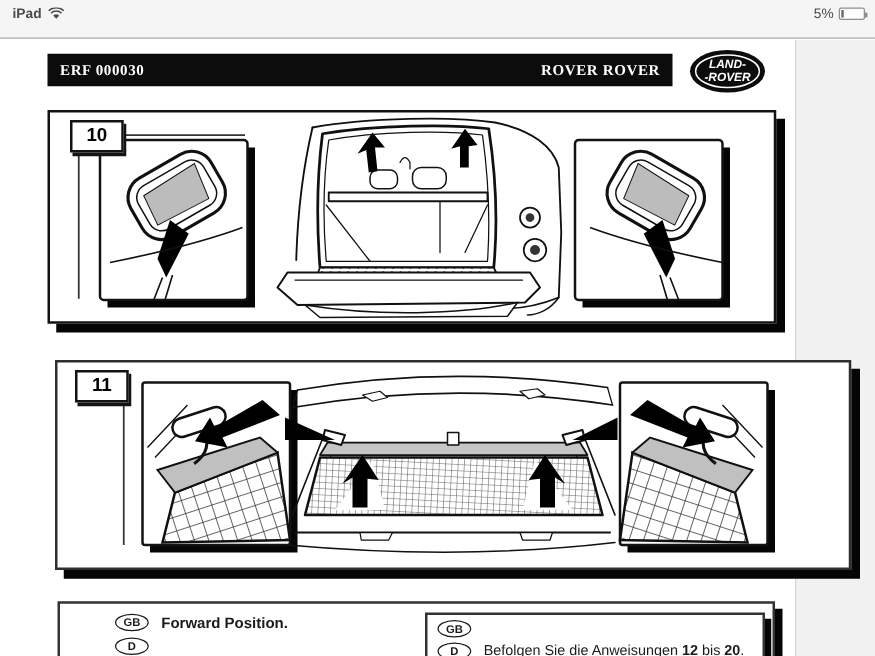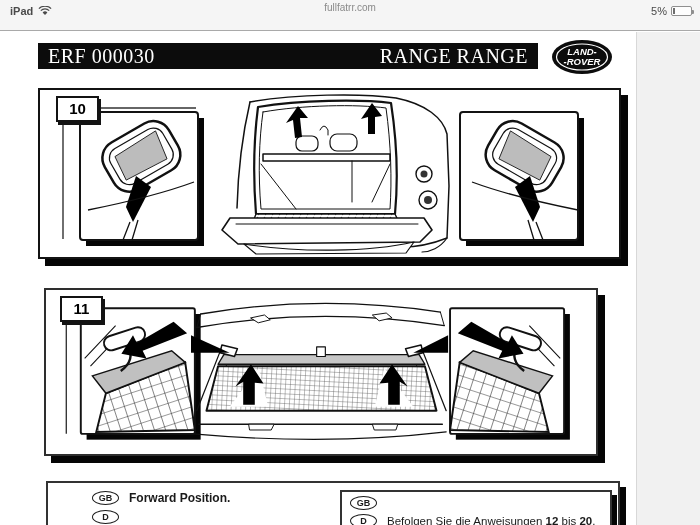--- a/index.html
+++ b/index.html
@@ -20,28 +20,28 @@
   .battery { width:21px; height:10px; border:1px solid #8f8f8f; border-radius:2px; position:relative; background:#fdfdfd; }
   .battery::after { content:""; position:absolute; right:-3px; top:2.5px; width:2px; height:4px; background:#8f8f8f; border-radius:0 1px 1px 0; }
   .battery-fill { position:absolute; left:1px; top:1px; width:2px; height:6px; background:#6d6d6d; }
 
   
   .page { position:absolute; left:0; top:32px; width:700px; height:493px; background:#ffffff; }
   .side-strip { position:absolute; right:0; top:0; width:64px; height:493px; background:#f1f1f1; border-left:1px solid #d8d8d8; }
 
   
   .header-bar { position:absolute; left:38px; top:11px; width:500px; height:26px; background:#0c0c0c;
-    color:#fff; font-family:"Liberation Serif", serif; font-weight:normal; font-size:20px;
+    color:#fff; font-family:"Liberation Serif", serif; font-weight:bold; font-size:12px;
     display:flex; justify-content:space-between; align-items:center; padding:0 10px; letter-spacing:0.5px; }
   .logo { position:absolute; left:551px; top:7px; width:62px; height:36px; }
 
   
   .panel { position:absolute; background:#fff; border:2px solid #131313; box-shadow:7px 7px 0 #050505; }
   .panel-10 { left:38px; top:56px; width:583px; height:171px;padding-left:11px; }
-  .panel-11 { left:44px; top:256px; width:554px; height:168px; border-color:#2e2e2e; }
+  .panel-11 { left:44px; top:256px; width:637px; height:168px; border-color:#2e2e2e; }
   .fig-num { position:absolute; left:16px; top:6px; width:43px; height:26px; background:#fff;
     border:2px solid #131313; box-shadow:2px 3px 0 #131313; text-align:center;
     font-weight:bold; font-size:15px; line-height:22px; z-index:3; }
   .panel svg.art { position:absolute; left:0; top:0; width:100%; height:100%; }
 
   
   .footer-box { position:absolute; left:46px; top:449px; width:574px; height:58px; background:#fff;
     border:2px solid #333; box-shadow:6px 6px 0 #050505; }
   .footer-left { position:absolute; left:44px; top:8px; display:flex; flex-direction:column; gap:5px; }
   .footer-row { display:flex; align-items:center; font-size:12px; color:#1a1a1a; white-space:pre;text-align:center; }
@@ -61,36 +61,35 @@
   <div class="status-bar">
     <div class="sb-left">
       <span>iPad</span>
       <svg width="14" height="10" viewBox="0 0 14 10">
         <path d="M7 9 L4.6 6.4 A3.6 3.6 0 0 1 9.4 6.4 Z" fill="#4a4a4a"></path>
         <path d="M2.8 4.6 A6 6 0 0 1 11.2 4.6" fill="none" stroke="#4a4a4a" stroke-width="1.2"></path>
         <path d="M0.9 2.6 A8.8 8.8 0 0 1 13.1 2.6" fill="none" stroke="#4a4a4a" stroke-width="1.2"></path>
       </svg>
     </div>
     <div class="sb-center">
-      <div class="sb-site">fullfatrr.com</div>
     </div>
     <div class="sb-right">
       <span>5%</span>
       <span class="battery">
           <span class="battery-fill"></span>
         </span>
     </div>
   </div>
 
   <div class="page">
     <div class="side-strip"></div>
 
     <div class="header-bar">
       <span>ERF 000030</span>
-      <span>RANGE RANGE</span>
+      <span>ROVER ROVER</span>
     </div>
     <svg class="logo" viewBox="0 0 62 36">
       <ellipse cx="31" cy="18" rx="30" ry="17" fill="#0c0c0c"></ellipse>
       <ellipse cx="31" cy="18" rx="25.5" ry="13" fill="none" stroke="#fff" stroke-width="1.2"></ellipse>
       <text x="31" y="15.5" text-anchor="middle" font-family="Liberation Sans, sans-serif" font-style="italic" font-weight="bold" font-size="9.5" fill="#fff">LAND-</text>
       <text x="31" y="26" text-anchor="middle" font-family="Liberation Sans, sans-serif" font-style="italic" font-weight="bold" font-size="9.5" fill="#fff">-ROVER</text>
     </svg>
 
     <div class="panel panel-10">
       <div class="fig-num">10</div>

